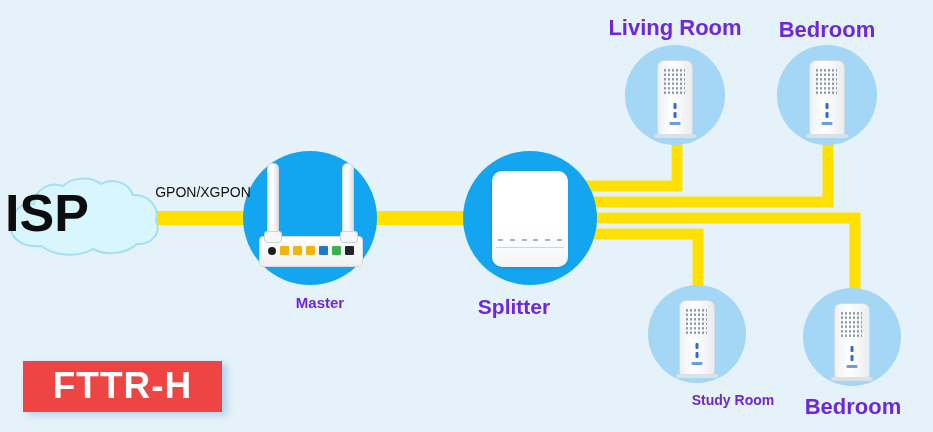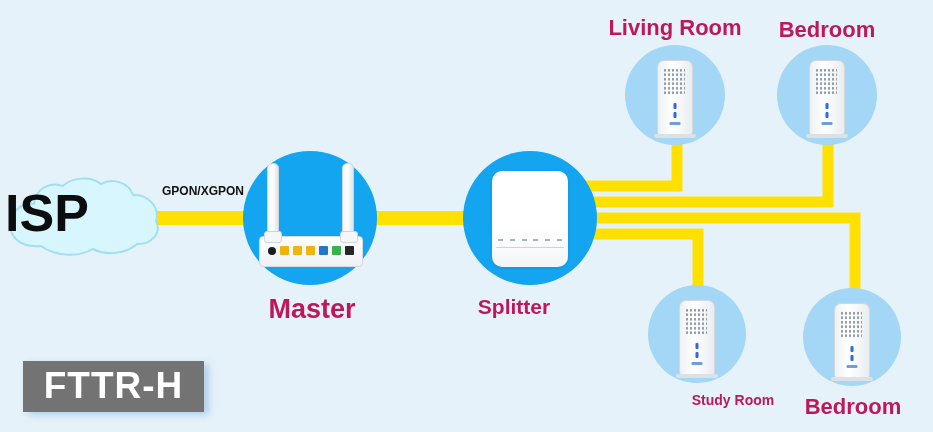--- a/index.html
+++ b/index.html
@@ -11,21 +11,21 @@
   .cable-trunk{stroke-width:14px;}
   .cable-branch{stroke-width:11px;}
 
   
   .cloud-wrap{position:absolute;left:5px;top:176px;width:160px;height:82px;z-index:2;}
   .cloud-wrap svg{position:absolute;left:0;top:0;}
   .cloud-label{position:absolute;left:0;top:7px;width:100%;text-align:left;
     font-size:52px;font-weight:700;color:#0d0d0d;letter-spacing:0px;}
 
   .uplink-label{position:absolute;left:152px;top:184px;width:102px;text-align:center;z-index:3;
-    font-size:12px;font-weight:700;color:#111;}
+    font-size:14px;font-weight:400;color:#111;}
 
   
   .node-circle{position:absolute;width:134px;height:134px;border-radius:50%;
     background:#14a5f0;z-index:2;}
   .node-master{left:243px;top:151px;}
   .node-splitter{left:463px;top:151px;}
 
   
   .antenna{position:absolute;width:10px;height:78px;background:linear-gradient(90deg,#f2f5f7,#ffffff 45%,#dfe4e8);
     border:1px solid #cfd6db;border-radius:5px 5px 2px 2px;}
@@ -70,31 +70,31 @@
     background-size:4px 4.5px;}
   .slave-led{position:absolute;left:50%;transform:translateX(-50%);width:3px;height:6px;
     background:#2f6bd7;border-radius:1px;}
   .led1{top:42px;} .led2{top:51px;}
   .slave-logo{position:absolute;left:50%;transform:translateX(-50%);top:61px;width:11px;height:3px;
     background:#4a86d8;opacity:.8;border-radius:1px;}
   .slave-base{position:absolute;left:-4px;right:-4px;bottom:-3px;height:4px;
     background:#dce1e6;border-radius:2px;}
 
   
-  .node-label{position:absolute;z-index:3;text-align:center;color:#be185d;font-weight:700;}
-  .lbl-master{left:252px;top:294px;width:120px;font-size:27px;}
+  .node-label{position:absolute;z-index:3;text-align:center;color:#6d28d9;font-weight:700;}
+  .lbl-master{left:260px;top:294px;width:120px;font-size:15px;}
   .lbl-splitter{left:454px;top:295px;width:120px;font-size:21px;}
   .lbl-living{left:602px;top:15px;width:146px;font-size:22px;}
   .lbl-bedroom-top{left:757px;top:17px;width:140px;font-size:22px;}
   .lbl-study{left:660px;top:392px;width:146px;font-size:14px;}
   .lbl-bedroom-bottom{left:783px;top:394px;width:140px;font-size:22px;}
 
   
-  .badge{position:absolute;left:23px;top:361px;width:181px;height:51px;z-index:3;
-    background:#737373;box-shadow:5px 3px 7px rgba(21,110,200,.25);
+  .badge{position:absolute;left:23px;top:361px;width:199px;height:51px;z-index:3;
+    background:#ef4444;box-shadow:5px 3px 7px rgba(21,110,200,.25);
     color:#ffffff;font-size:37px;font-weight:700;text-align:center;line-height:50px;letter-spacing:1px;}
 </style>
 </head>
 <body>
 
 <div class="stage">
 
   <svg class="cables" width="933" height="432">
     <path class="cable-trunk" d="M 145 218 H 530"></path>
     <path class="cable-branch" d="M 550 186 H 677 V 140"></path>

